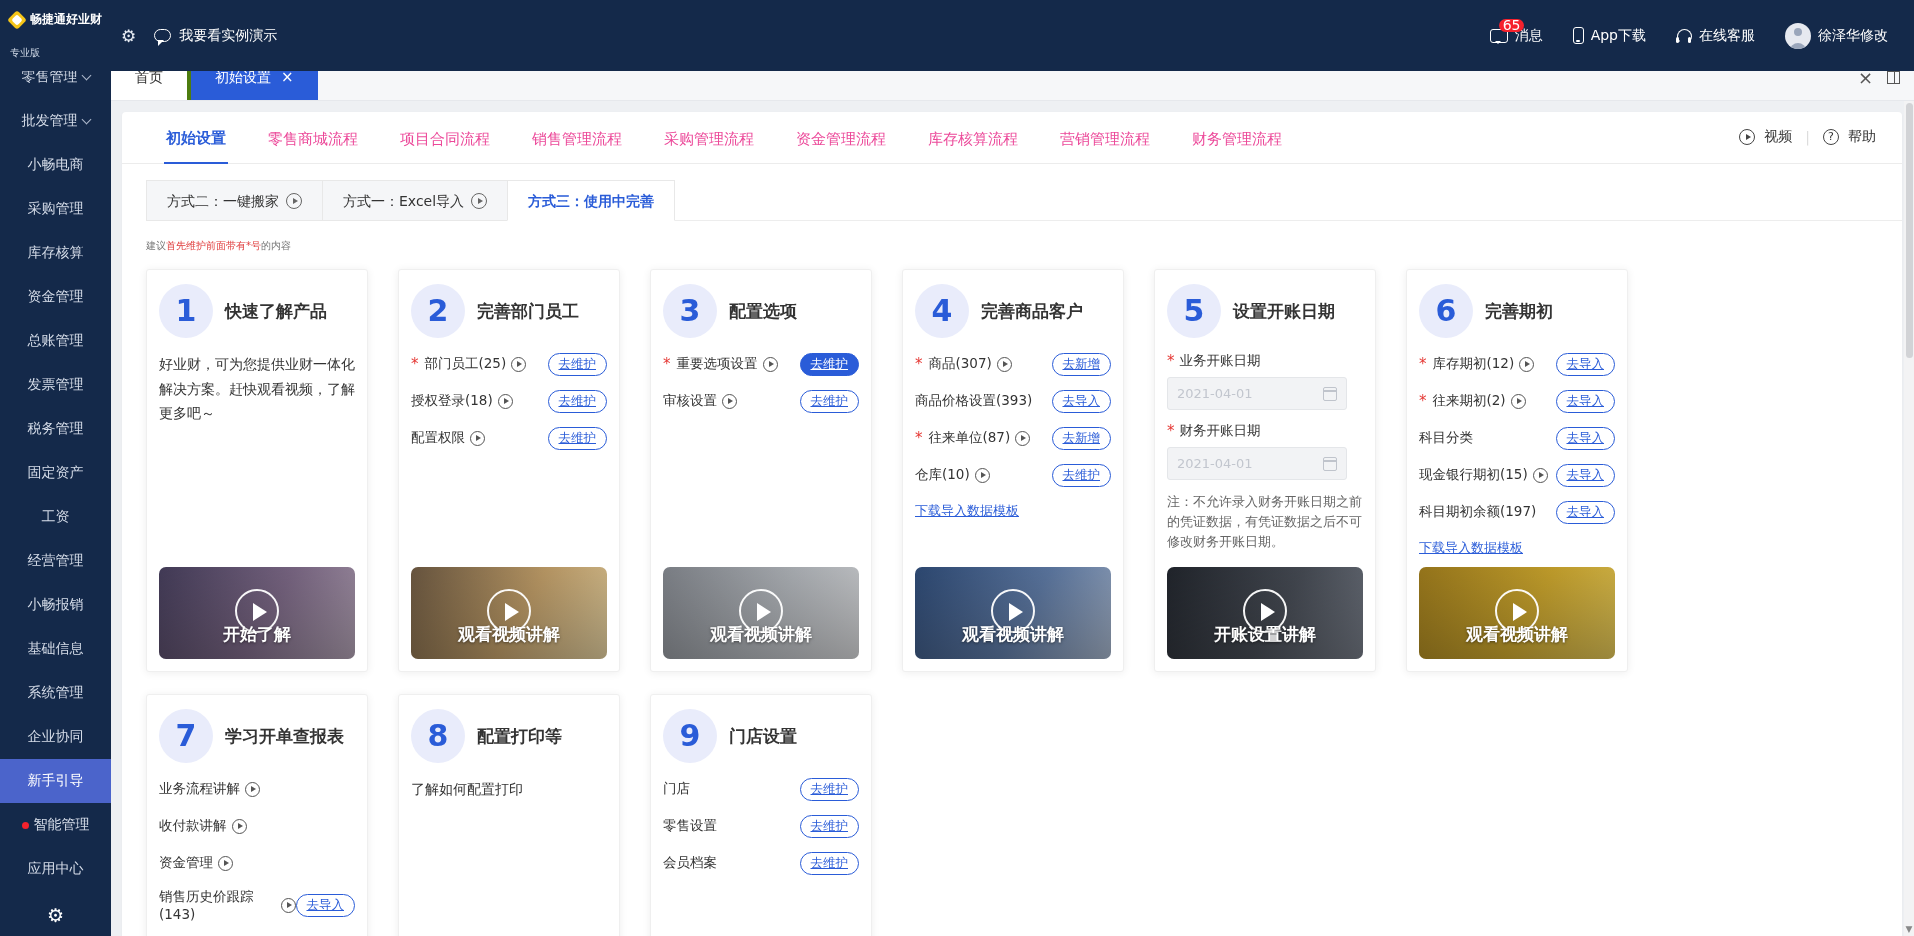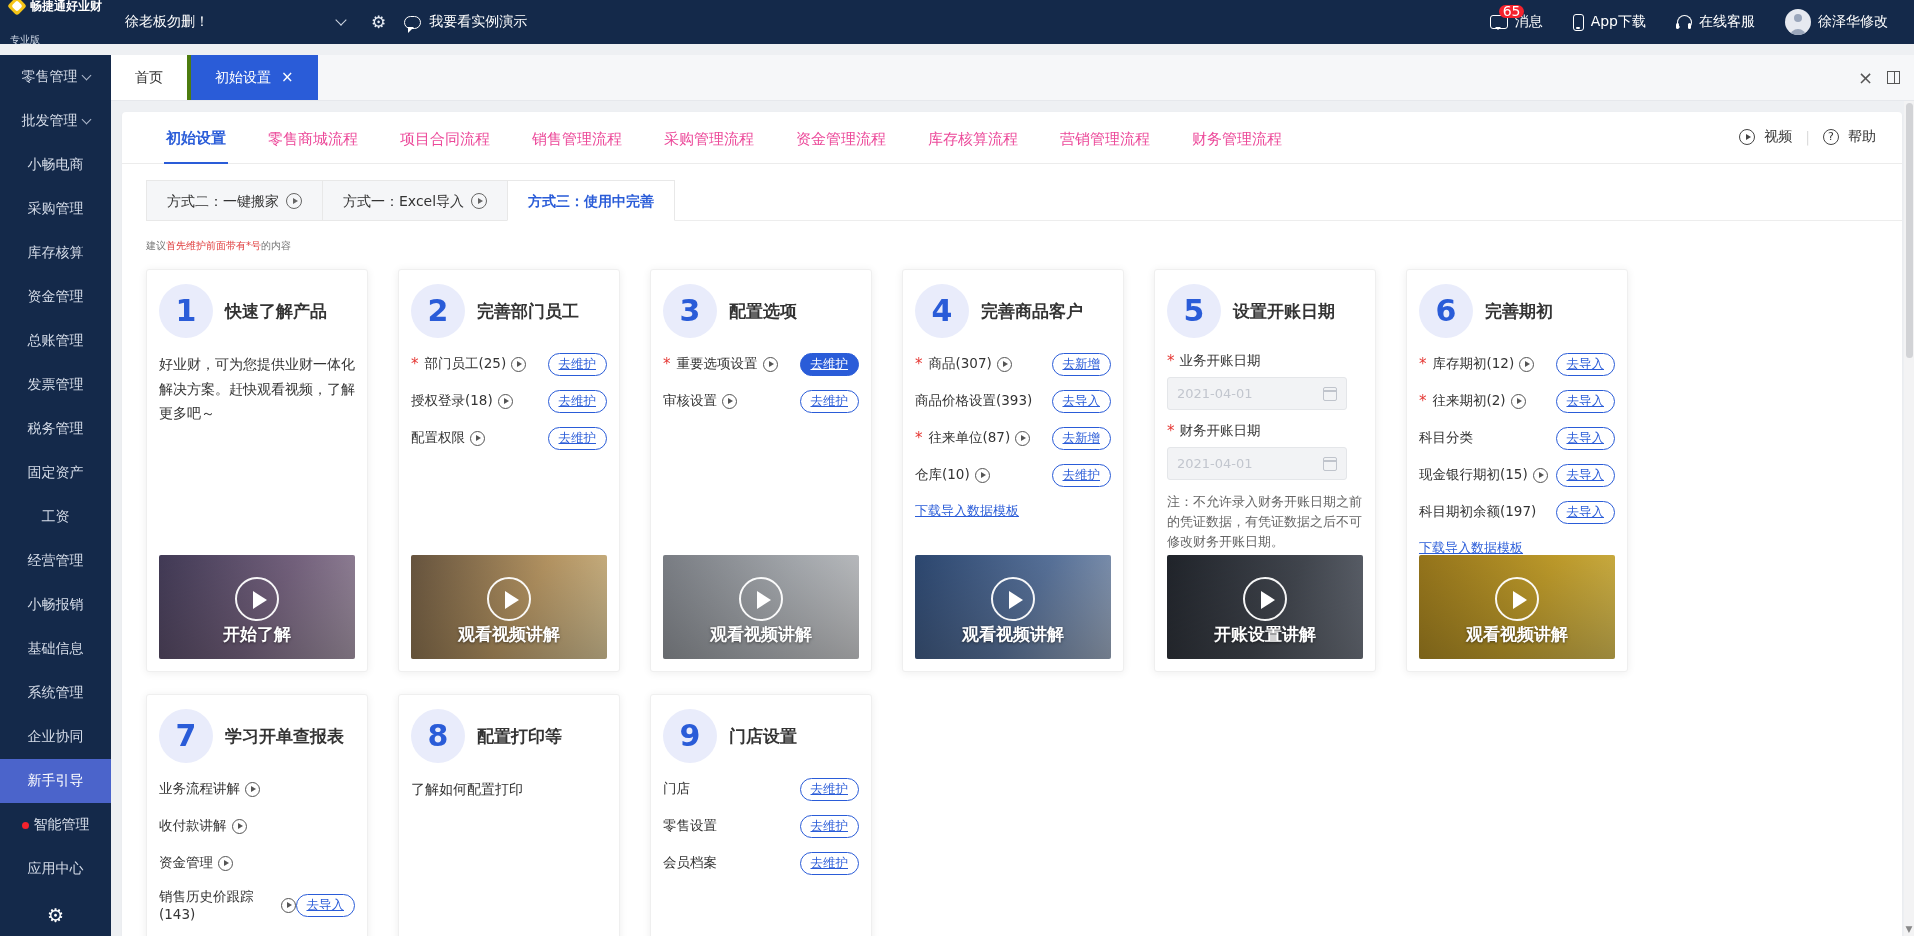--- a/index.html
+++ b/index.html
@@ -2,21 +2,21 @@
 <html style="--navy: #14294a; --accent: #2a5cd8; --nav-active: #4b64cb; --star-red: #e53935; --badge-red: #f5222d; --hint-red: #e03c3c;"><head>
 <meta charset="utf-8">
 <style>
   * { box-sizing: border-box; margin: 0; padding: 0; }
   html,body { width:1914px; height:936px; overflow:hidden; }
   body {
     font-family:"DejaVu Sans","Liberation Sans",sans-serif;
     background:#eef0f3; color:#333; font-size:14px; position:relative;
   }
   
-  .topbar{position:absolute;left:0;top:0;width:1914px;height:44px;background:var(--navy,#14294a);display:flex;align-items:center;z-index:30;color:#fff;}
+  .topbar{position:absolute;left:0;top:0;width:1914px;height:71px;background:var(--navy,#14294a);display:flex;align-items:center;z-index:30;color:#fff;}
   .logo{width:111px;flex:none;padding-left:10px;display:flex;flex-direction:column;justify-content:center;height:55px;}
   .logo-row{display:flex;align-items:center;gap:6px;}
   .logo-mark{width:14px;height:14px;background:#f5c518;transform:rotate(45deg);border-radius:3px;position:relative;flex:none;}
   .logo-mark::after{content:"";position:absolute;inset:3px;background:#fff;border-radius:2px;}
   .logo-title{font-size:12px;font-weight:bold;white-space:nowrap;}
   .logo-sub{font-size:10px;color:#cdd6e4;margin-top:18px;}
   .tb-dropdown{width:250px;height:55px;display:flex;align-items:center;justify-content:space-between;padding:0 16px 0 14px;cursor:pointer;font-size:14px;}
   .chev{width:8px;height:8px;border-right:1.5px solid #cfd6e2;border-bottom:1.5px solid #cfd6e2;transform:rotate(45deg);margin-top:-4px;flex:none;}
   .tb-gear{font-size:17px;color:#e8edf5;margin:0 18px 0 10px;cursor:pointer;}
   .tb-demo{display:flex;align-items:center;gap:8px;font-size:14px;cursor:pointer;}
@@ -85,21 +85,21 @@
   .play-ico{width:15px;height:15px;border:1px solid #555;border-radius:50%;position:relative;display:inline-block;flex:none;cursor:pointer;}
   .play-ico::after{content:"";position:absolute;left:5px;top:3.5px;border-left:5px solid #555;border-top:3.5px solid transparent;border-bottom:3.5px solid transparent;}
   .pill{margin-left:auto;font-size:12.5px;height:23px;line-height:20px;padding:0 10px;border:1px solid var(--accent,#2a5cd8);border-radius:12px;color:var(--accent,#2a5cd8);background:#fff;text-decoration:underline;cursor:pointer;flex:none;font-family:inherit;text-align:center;}
   .pill.filled{background:var(--accent,#2a5cd8);color:#fff;}
   .date-label{display:flex;align-items:center;gap:4px;font-size:13.5px;color:#333;margin-top:2px;}
   .date-box{display:flex;align-items:center;justify-content:space-between;width:180px;height:33px;background:#f2f3f5;border:1px solid #e4e6e9;border-radius:3px;padding:0 9px;color:#c2c6ce;font-size:13px;margin:7px 0 12px;cursor:not-allowed;}
   .cal-ico{width:14px;height:14px;border:1.5px solid #c0c4cc;border-radius:2px;position:relative;flex:none;}
   .cal-ico::before{content:"";position:absolute;top:2.5px;left:0;right:0;height:1.5px;background:#c0c4cc;}
   .card-note{font-size:13px;color:#666;line-height:1.55;margin-top:2px;}
   .tpl-link{display:inline-block;font-size:13px;color:var(--accent,#2a5cd8);text-decoration:underline;cursor:pointer;margin-top:2px;}
-  .vthumb{position:absolute;left:12px;right:12px;bottom:12px;height:104px;border-radius:2px;overflow:hidden;cursor:pointer;}
+  .vthumb{position:absolute;left:12px;right:12px;bottom:12px;height:92px;border-radius:7px;overflow:hidden;cursor:pointer;}
   .vshade{position:absolute;inset:0;background:linear-gradient(to bottom,rgba(0,0,0,.08),rgba(0,0,0,.32));}
   .vplay{position:absolute;top:22px;left:50%;transform:translateX(-50%);width:44px;height:44px;border:2px solid rgba(255,255,255,.95);border-radius:50%;cursor:pointer;}
   .vplay::after{content:"";position:absolute;left:16px;top:12px;border-left:14px solid #fff;border-top:9px solid transparent;border-bottom:9px solid transparent;}
   .vcaption{position:absolute;bottom:13px;left:0;right:0;text-align:center;color:#fff;font-size:17px;font-weight:bold;text-shadow:0 1px 3px rgba(0,0,0,.5);}
   .vt-theme1{background:linear-gradient(120deg,#463e5c,#7e6a88 55%,#b2a2b4);}
   .vt-theme2{background:linear-gradient(120deg,#6e5a43,#c3a06a 55%,#e7d3a2);}
   .vt-theme3{background:linear-gradient(120deg,#83878e,#b3b7bc 55%,#d8d9db);}
   .vt-theme4{background:linear-gradient(120deg,#2f4c78,#5f7ba6 55%,#a7b6cc);}
   .vt-theme5{background:linear-gradient(120deg,#22262d,#474c55 55%,#767c87);}
   .vt-theme6{background:linear-gradient(120deg,#a07d1d,#cda72e 55%,#e4c859);}
@@ -111,24 +111,20 @@
 </head>
 <body>
 
 <div class="topbar">
   <div class="logo">
     <div class="logo-row">
       <span class="logo-mark"></span>
       <span class="logo-title">畅捷通好业财</span>
     </div>
     <div class="logo-sub">专业版</div>
-  </div>
-  <div class="tb-dropdown">
-    <span>徐老板勿删！</span>
-    <span class="chev"></span>
   </div>
   <span class="tb-gear">⚙</span>
   <div class="tb-demo">
     <span class="i-bubble"></span>
     <span>我要看实例演示</span>
   </div>
   <div class="tb-right">
     <div class="tb-item">
       <span class="i-msg">
           <span class="badge">65</span>

